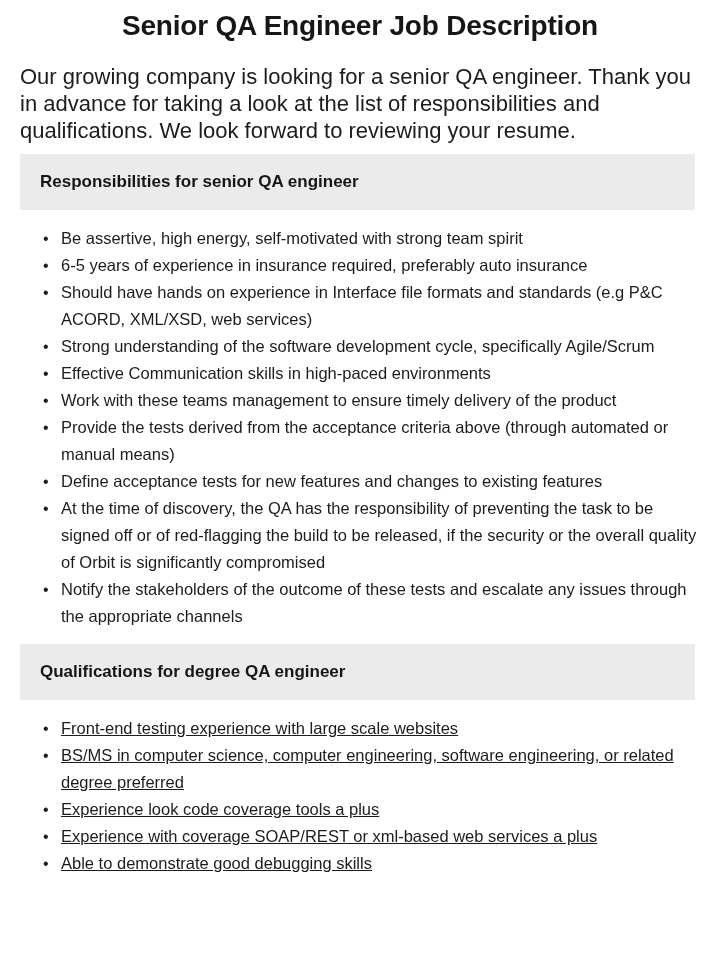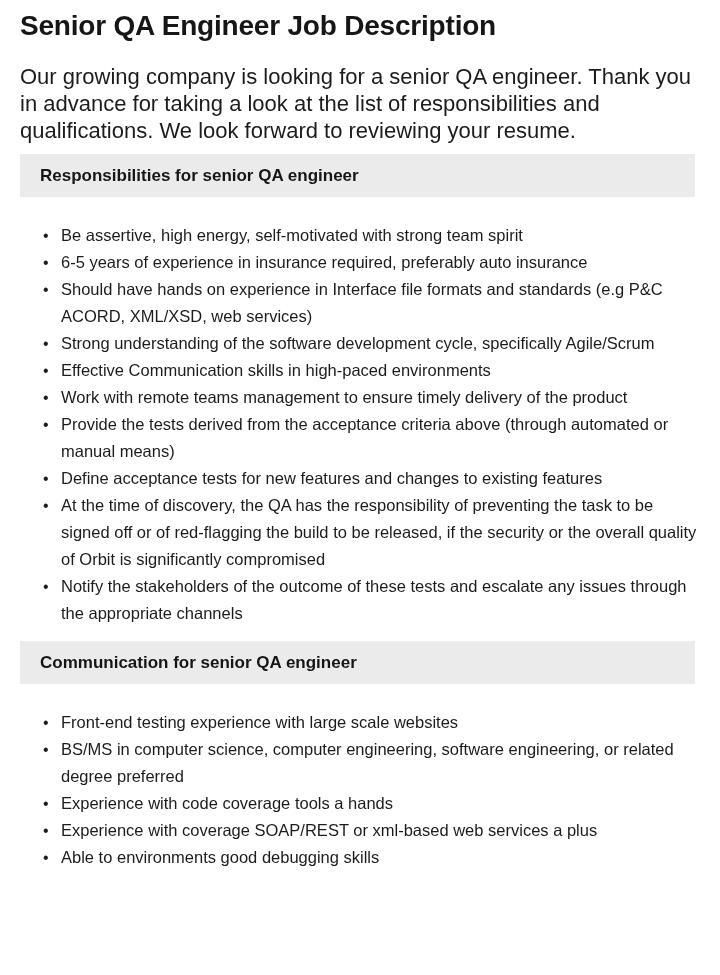--- a/index.html
+++ b/index.html
@@ -10,99 +10,100 @@
     background: #ffffff;
     font-family: "Liberation Sans", sans-serif;
     color: #1c1c1c;
     overflow: hidden;
   }
   .doc {
     padding: 0 20px;
   }
   h1.page-title {
     margin: 9px 0 0 0;
+    text-align: center;
     font-size: 28px;
     line-height: 34px;
     font-weight: 700;
     color: #161616;
     letter-spacing: -0.2px;
   }
   p.intro {
     margin: 20px 0 10px 0;
     font-size: 22px;
     line-height: 27px;
     max-width: 680px;
   }
   .section-bar {
     background: #ebebeb;
-    height: 43px;
+    height: 56px;
     width: 675px;
     display: flex;
     align-items: center;
     padding: 0 20px;
   }
   .section-bar .section-heading {
     font-weight: 700;
     font-size: 17px;
     color: #161616;
   }
   ul.bullets {
     list-style: none;
-    margin: 25px 0 14px 0;
+    margin: 15px 0 14px 0;
     padding: 0;
     max-width: 680px;
   }
   ul.bullets li {
     position: relative;
     padding-left: 41px;
     font-size: 16.5px;
     line-height: 27px;
   }
   ul.bullets li::before {
     content: "\2022";
     position: absolute;
     left: 23px;
     top: 0;
     font-size: 16px;
   }
-  section.last ul.bullets { margin-bottom: 0; }
+  section.last ul.bullets { margin-bottom: 0; text-decoration: underline; }
 </style>
 </head>
 <body>
 
 <main class="doc">
 
   <h1 class="page-title">Senior QA Engineer Job Description</h1>
 
   <p class="intro">Our growing company is looking for a senior QA engineer. Thank you in advance for taking a look at the list of responsibilities and qualifications. We look forward to reviewing your resume.</p>
 
   <section>
     <div class="section-bar">
       <span class="section-heading">Responsibilities for senior QA engineer</span>
     </div>
     <ul class="bullets">
       <li>Be assertive, high energy, self-motivated with strong team spirit</li>
       <li>6-5 years of experience in insurance required, preferably auto insurance</li>
       <li>Should have hands on experience in Interface file formats and standards (e.g P&amp;C ACORD, XML/XSD, web services)</li>
       <li>Strong understanding of the software development cycle, specifically Agile/Scrum</li>
       <li>Effective Communication skills in high-paced environments</li>
-      <li>Work with remote teams management to ensure timely delivery of the product</li>
+      <li>Work with these teams management to ensure timely delivery of the product</li>
       <li>Provide the tests derived from the acceptance criteria above (through automated or manual means)</li>
       <li>Define acceptance tests for new features and changes to existing features</li>
       <li>At the time of discovery, the QA has the responsibility of preventing the task to be signed off or of red-flagging the build to be released, if the security or the overall quality of Orbit is significantly compromised</li>
       <li>Notify the stakeholders of the outcome of these tests and escalate any issues through the appropriate channels</li>
     </ul>
   </section>
 
   <section class="last">
     <div class="section-bar">
-      <span class="section-heading">Communication for senior QA engineer</span>
+      <span class="section-heading">Qualifications for degree QA engineer</span>
     </div>
     <ul class="bullets">
       <li>Front-end testing experience with large scale websites</li>
       <li>BS/MS in computer science, computer engineering, software engineering, or related degree preferred</li>
-      <li>Experience with code coverage tools a hands</li>
+      <li>Experience look code coverage tools a plus</li>
       <li>Experience with coverage SOAP/REST or xml-based web services a plus</li>
-      <li>Able to environments good debugging skills</li>
+      <li>Able to demonstrate good debugging skills</li>
     </ul>
   </section>
 
 </main>
 
 </body></html>

